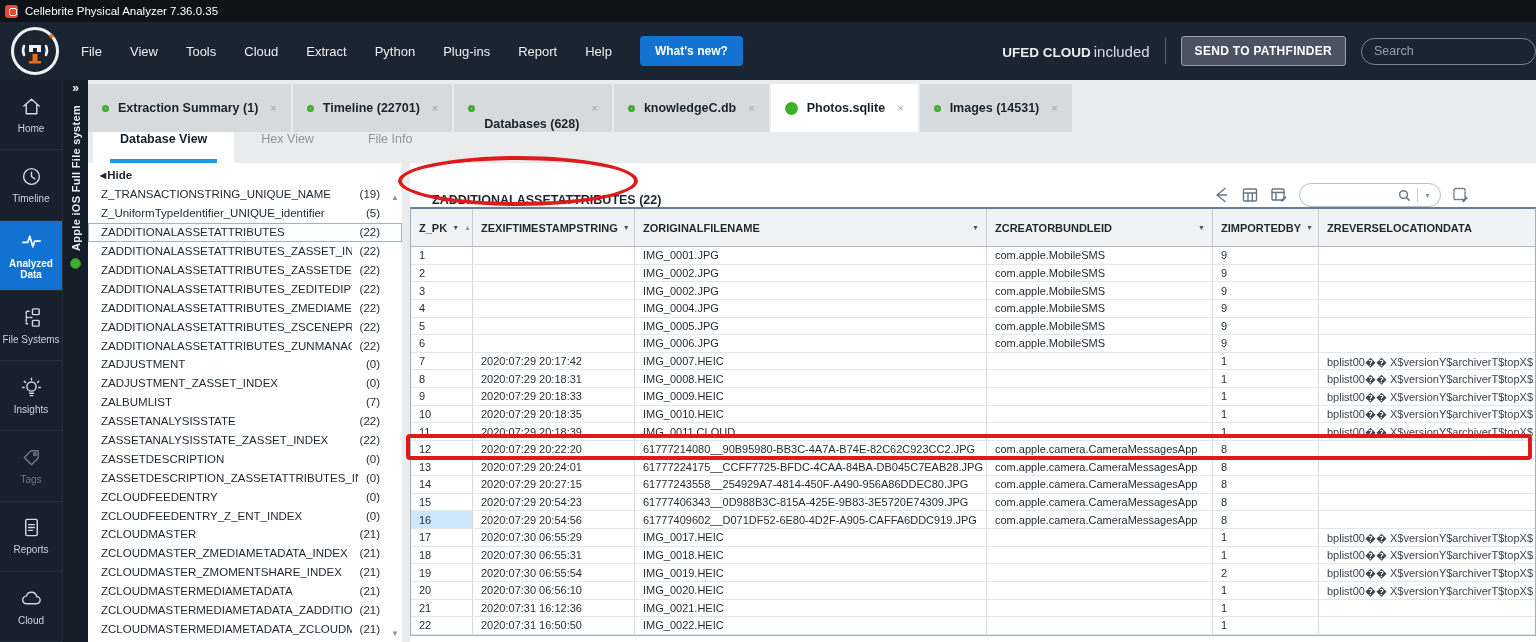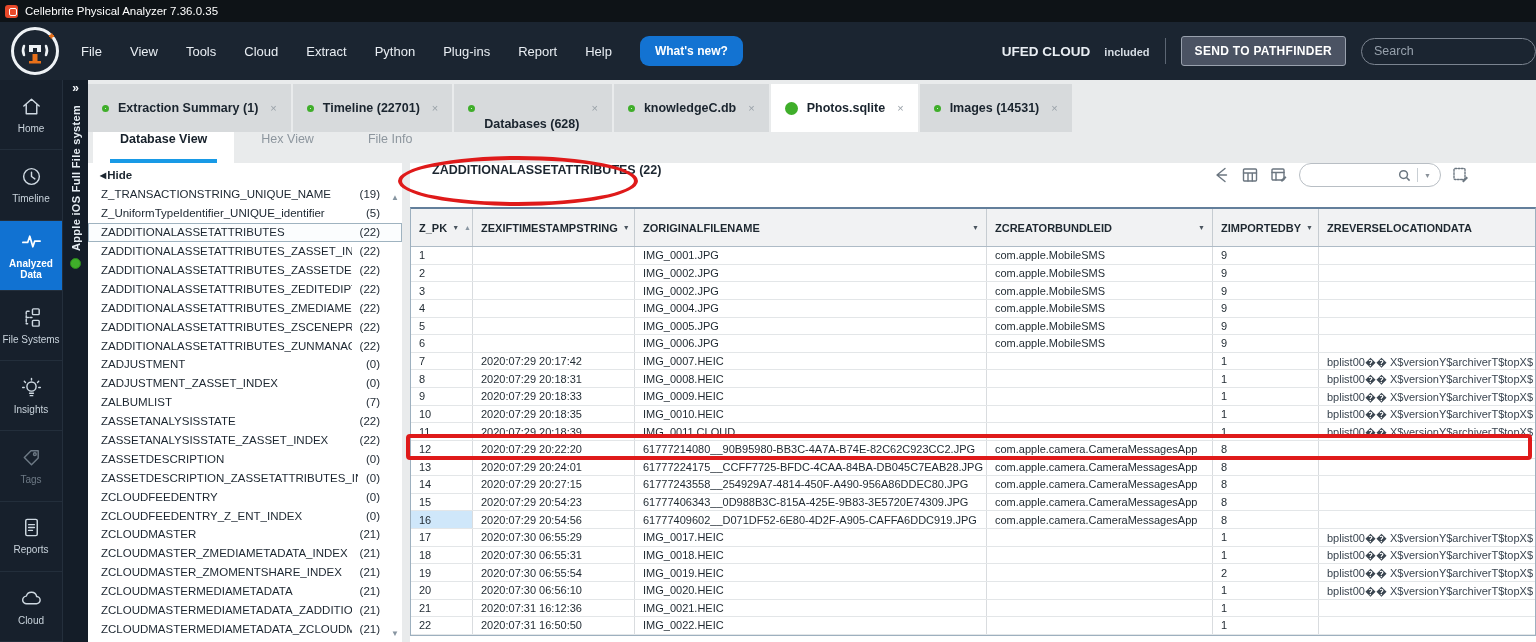--- a/index.html
+++ b/index.html
@@ -13,24 +13,24 @@
   .tb-icon { width:13px; height:13px; border-radius:3px; background:#e8492a; position:relative; }
   .tb-icon::after{ content:""; position:absolute; left:3.5px; top:3.5px; width:6px; height:6px;
               border:1.4px solid #fff; border-radius:2px; }
 
   
   .menubar { height:58px; background:#1b2531; display:flex; align-items:center; color:#e9eef3; }
   .logo { width:52px; height:52px; margin:0 20px 0 9px; flex:0 0 auto; }
   .menu-items { display:flex; gap:28px; font-size:13px; align-items:center; }
   .menu-item { cursor:default; }
   .whatsnew { margin-left:28px; background:#1373d2; color:#fff; font-weight:bold; font-size:12px;
-              padding:8px 15px; border-radius:9px; border:none; }
+              padding:8px 15px; border-radius:4px; border:none; }
   .mright { margin-left:auto; display:flex; align-items:center; gap:15px; }
   .ufed { font-weight:bold; font-size:13.5px; white-space:nowrap; }
-  .ufed .inc { font-weight:bold; font-size:11px; color:#d6dde4; margin-left:14px; }
+  .ufed .inc { font-weight:normal; font-size:15px; color:#d6dde4; margin-left:3px; }
   .vdiv { width:1px; height:26px; background:#5c6673; }
   .pathfinder { background:#4b5363; border:1px solid #99a1ad; color:#fff; font-weight:bold;
               font-size:12px; padding:7px 13px; border-radius:3px; letter-spacing:.3px; white-space:nowrap; }
   .searchpill { width:175px; height:27px; border:1px solid #7b8490; border-radius:14px;
               display:flex; align-items:center; padding:0 12px; flex:0 0 auto; }
   .searchpill input { background:transparent; border:none; outline:none; color:#b9c2cc;
               font-size:12.5px; width:100%; font-family:"Liberation Sans",sans-serif; }
   .searchpill input::placeholder { color:#97a1ac; }
 
   
@@ -90,21 +90,21 @@
            font-size:11.5px; color:#1c2630; }
   .litem .nm { flex:1; white-space:nowrap; overflow:hidden; }
   .litem .ct { margin-left:8px; white-space:nowrap; }
   .litem.selected { outline:1px solid #9fb3c0; outline-offset:-1px; background:#fbfdfe; }
   .lscroll { position:absolute; right:3px; color:#8795a1; font-size:8px; }
   .lscroll.up { top:30px; } .lscroll.down { bottom:4px; }
 
   
   .tablepanel { flex:1; background:#fff; margin-left:8px; display:flex; flex-direction:column;
                 min-width:0; position:relative; }
-  .ttitle-row { height:44px; display:flex; align-items:flex-start; padding-left:22px;border-radius:17px; }
+  .ttitle-row { height:44px; display:flex; align-items:flex-end; padding-left:22px;border-radius:17px; }
   .ttitle { font-size:12.5px; font-weight:bold; color:#1c2630; white-space:nowrap; }
   .ttools { margin-left:auto; display:flex; align-items:center; gap:11px; margin-right:66px; }
   .tool svg { width:18px; height:18px; stroke:#6b7680; fill:none; stroke-width:1.4;
               stroke-linecap:round; stroke-linejoin:round; display:block; }
   .tsearch { width:142px; height:24px; border:1px solid #b8bec4; border-radius:12px;
              display:flex; align-items:center; padding:0 9px 0 12px; gap:6px; }
   .tsearch input { border:none; outline:none; flex:1; min-width:0; font-size:11px;
              font-family:"Liberation Sans",sans-serif; }
   .tsearch svg { width:13px; height:13px; stroke:#6b7680; fill:none; stroke-width:1.6; }
   .tsearch .sdiv { width:1px; height:14px; background:#c9cfd4; }

